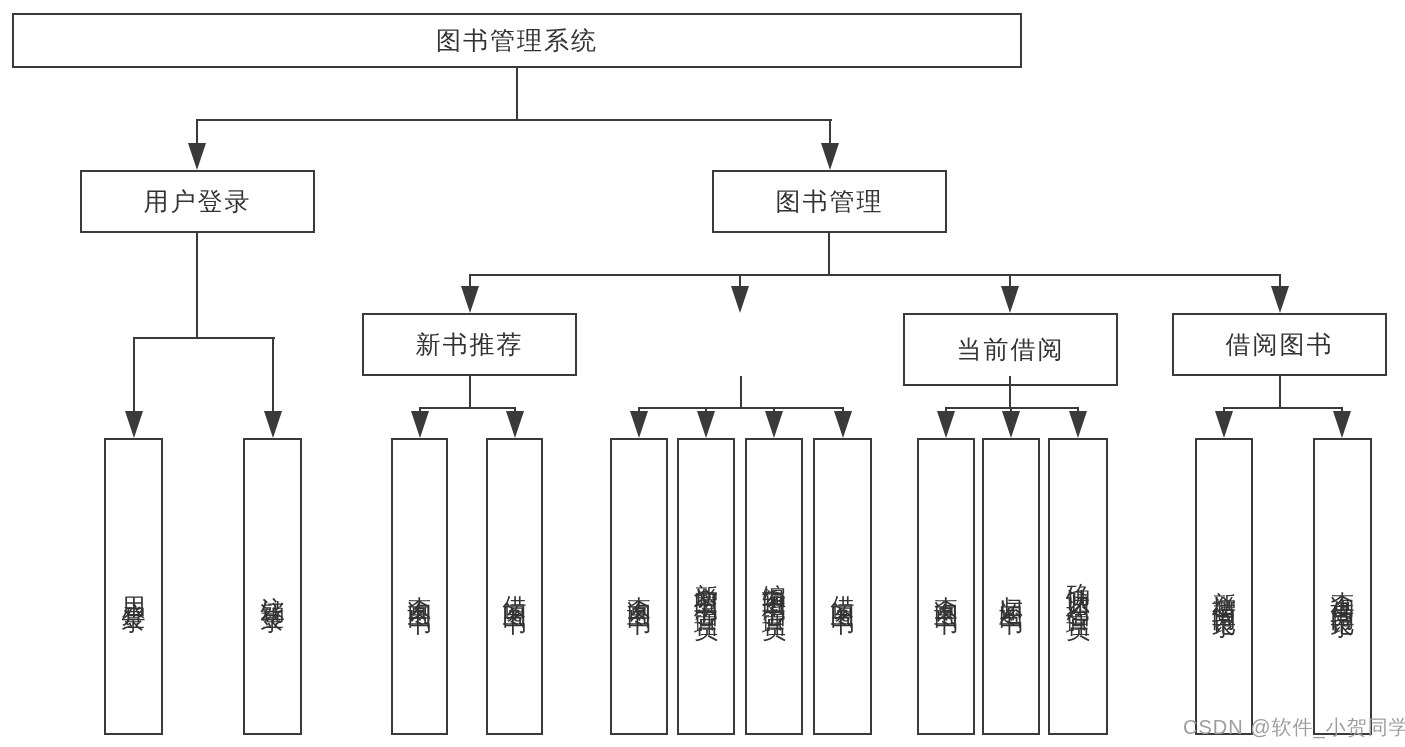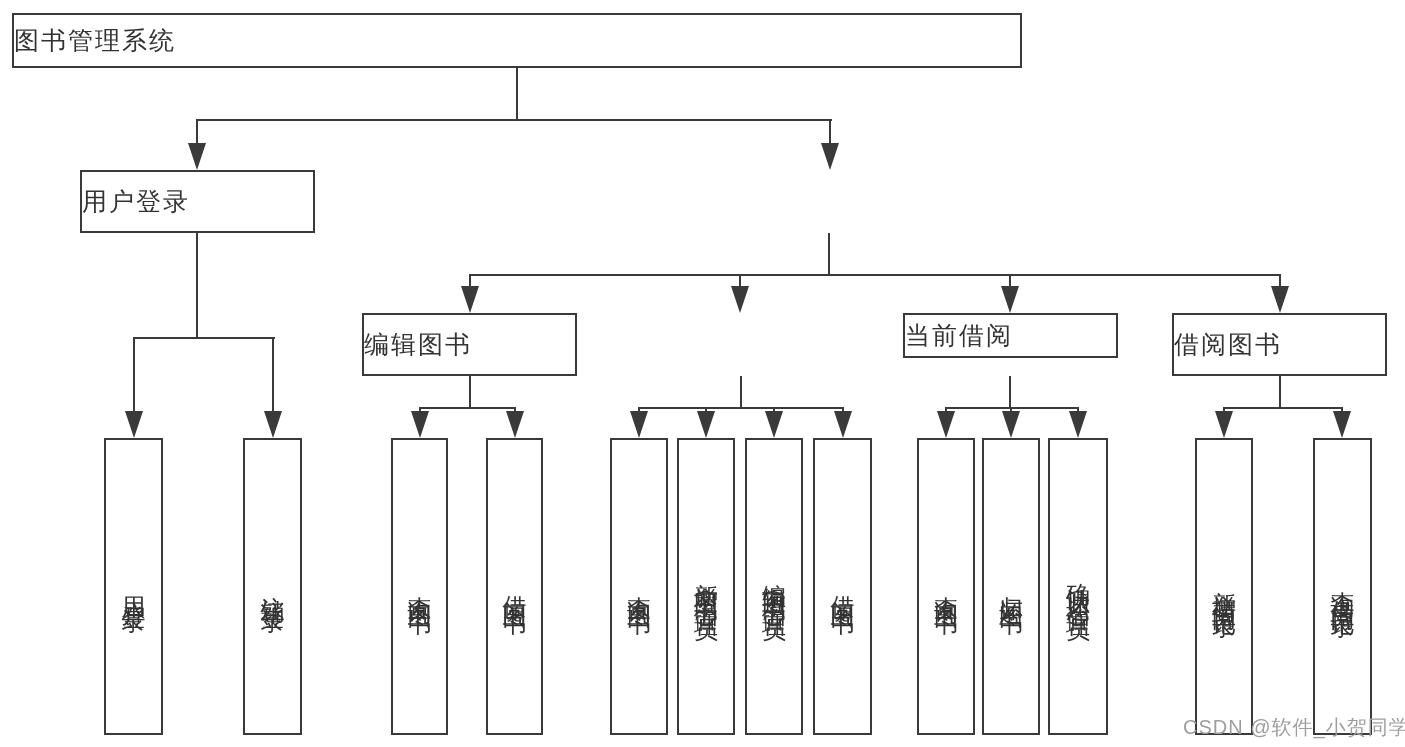--- a/index.html
+++ b/index.html
@@ -11,20 +11,21 @@
     font-family: "Liberation Sans", sans-serif;
     overflow: hidden;
   }
   .box {
     position: absolute;
     box-sizing: border-box;
     border: 2px solid #3a3a3a;
     background: #ffffff;
     display: flex;
     align-items: center;
+    justify-content: center;
   }
   .box .hlabel {
     font-size: 25px;
     color: #333333;
     letter-spacing: 2px;
     white-space: nowrap;
   }
   .vbox {
     position: absolute;
     box-sizing: border-box;
@@ -79,20 +80,23 @@
 
   <div class="vline" style="left:516px; top:68px; width:2px; height:53px;"></div>
   <div class="hline" style="left:196px; top:119px; width:636px; height:2px;"></div>
   <div class="vline" style="left:196px; top:119px; width:2px; height:28px;"></div>
   <div class="arrow" style="left:188px; top:143px;"></div>
   <div class="vline" style="left:829px; top:119px; width:2px; height:28px;"></div>
   <div class="arrow" style="left:821px; top:143px;"></div>
 
   <div class="box" style="left:80px; top:170px; width:235px; height:63px;">
     <span class="hlabel">用户登录</span>
+  </div>
+  <div class="box" style="left:712px; top:170px; width:235px; height:63px;">
+    <span class="hlabel">图书管理</span>
   </div>
 
   <div class="vline" style="left:196px; top:233px; width:2px; height:106px;"></div>
   <div class="hline" style="left:133px; top:337px; width:142px; height:2px;"></div>
   <div class="vline" style="left:133px; top:337px; width:2px; height:76px;"></div>
   <div class="arrow" style="left:125px; top:411px;"></div>
   <div class="vline" style="left:272px; top:337px; width:2px; height:76px;"></div>
   <div class="arrow" style="left:264px; top:411px;"></div>
 
   <div class="vline" style="left:828px; top:233px; width:2px; height:43px;"></div>
@@ -100,23 +104,23 @@
   <div class="vline" style="left:469px; top:274px; width:2px; height:14px;"></div>
   <div class="arrow" style="left:461px; top:286px;"></div>
   <div class="vline" style="left:739px; top:274px; width:2px; height:14px;"></div>
   <div class="arrow" style="left:731px; top:286px;"></div>
   <div class="vline" style="left:1009px; top:274px; width:2px; height:14px;"></div>
   <div class="arrow" style="left:1001px; top:286px;"></div>
   <div class="vline" style="left:1279px; top:274px; width:2px; height:14px;"></div>
   <div class="arrow" style="left:1271px; top:286px;"></div>
 
   <div class="box" style="left:362px; top:313px; width:215px; height:63px;">
-    <span class="hlabel">编辑图书</span>
-  </div>
-  <div class="box" style="left:903px; top:313px; width:215px; height:45px;">
+    <span class="hlabel">新书推荐</span>
+  </div>
+  <div class="box" style="left:903px; top:313px; width:215px; height:73px;">
     <span class="hlabel">当前借阅</span>
   </div>
   <div class="box" style="left:1172px; top:313px; width:215px; height:63px;">
     <span class="hlabel">借阅图书</span>
   </div>
 
   <div class="vline" style="left:469px; top:376px; width:2px; height:33px;"></div>
   <div class="hline" style="left:419px; top:407px; width:97px; height:2px;"></div>
   <div class="vline" style="left:419px; top:407px; width:2px; height:7px;"></div>
   <div class="arrow" style="left:411px; top:411px;"></div>

